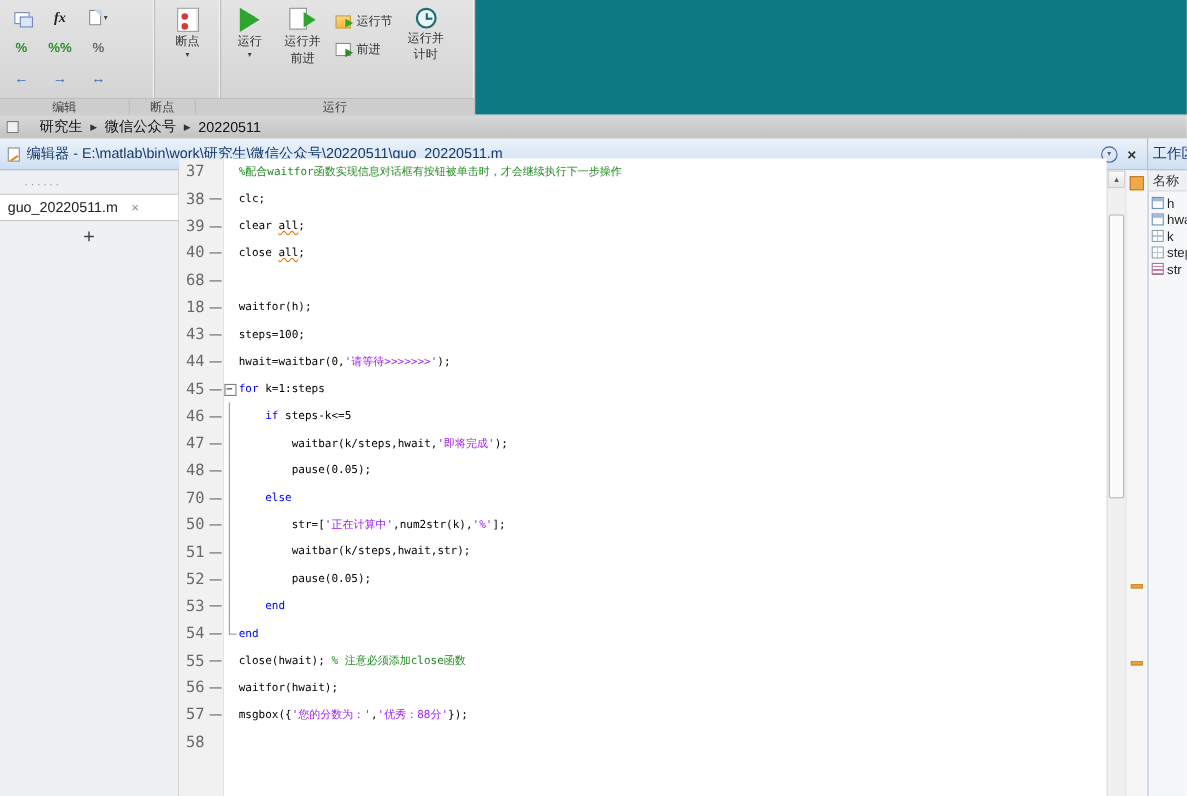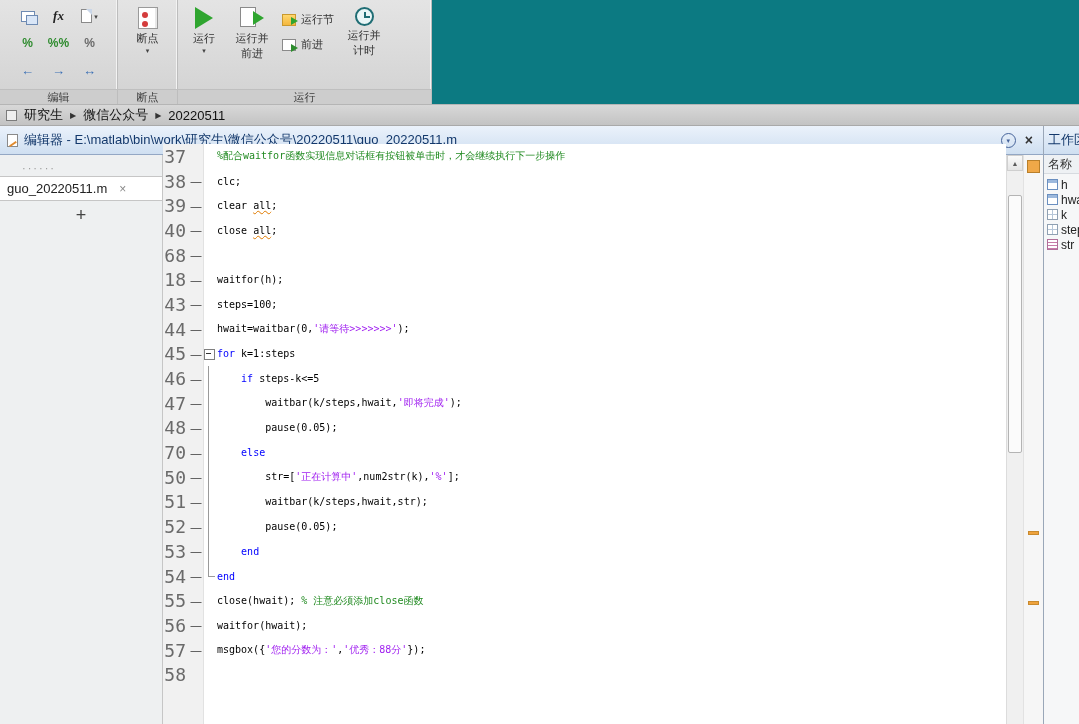--- a/index.html
+++ b/index.html
@@ -4,21 +4,21 @@
 <style>
   *{box-sizing:border-box}
   html,body{margin:0;padding:0}
   body{width:1079px;height:724px;overflow:hidden;background:#fff;font-family:"Liberation Sans",sans-serif}
 
   
   .ribbon{height:104px;display:flex}
   .ribbon-left{width:432px;display:flex;flex-direction:column;background:linear-gradient(#e4e4e4,#d2d2d2)}
   .rgroups{flex:1;display:flex}
   .rgroup{border-right:1px solid #bdbdbd;box-shadow:inset -1px 0 0 #f3f3f3;display:flex}
-  .g-edit{width:118px;flex-direction:column;padding:4px 14px;gap:3px}
+  .g-edit{width:141px;flex-direction:column;padding:4px 4px;gap:3px}
   .g-bp{width:60px;justify-content:center}
   .g-run{flex:1;padding:0 2px}
   .icon-row{display:flex;gap:4px}
   .sbtn{width:31px;height:24px;display:flex;align-items:center;justify-content:center;gap:2px;border-radius:2px}
   .btn-big{display:flex;flex-direction:column;align-items:center;padding:7px 5px 1px;gap:3px;min-width:48px}
   .blabel{font-size:11px;line-height:12px;color:#333;text-align:center;white-space:nowrap}
   .chev{font-size:7px;color:#444;line-height:7px}
   .btn-stack{display:flex;flex-direction:column;gap:10px;padding:12px 6px 0}
   .btn-small{display:flex;align-items:center;gap:5px;font-size:11px;color:#333;white-space:nowrap}
   .rlabels{height:15px;display:flex;background:#cdcdcd;border-top:1px solid #bfbfbf;font-size:11px;color:#3d3d3d}
@@ -44,21 +44,21 @@
   .runadv-icon::after{content:"";position:absolute;right:0;top:4px;width:0;height:0;border-left:11px solid #2fa52f;border-top:7px solid transparent;border-bottom:7px solid transparent}
   .runsec-icon{width:14px;height:12px;position:relative;background:linear-gradient(#ffd76e,#f4b73e);border:1px solid #c9992e}
   .runsec-icon::after{content:"";position:absolute;right:-3px;top:2px;border-left:7px solid #2fa52f;border-top:4px solid transparent;border-bottom:4px solid transparent}
   .advance-icon{width:14px;height:12px;position:relative;background:#fff;border:1px solid #8a8a8a}
   .advance-icon::after{content:"";position:absolute;right:-3px;bottom:-2px;border-left:7px solid #2c8c2c;border-top:4px solid transparent;border-bottom:4px solid transparent}
   .clock-icon{width:19px;height:19px;border-radius:50%;border:2px solid #1f6d74;background:#eaf6f7;position:relative}
   .clock-icon::before{content:"";position:absolute;left:7px;top:3px;width:2px;height:6px;background:#1f6d74}
   .clock-icon::after{content:"";position:absolute;left:8px;top:7px;width:5px;height:2px;background:#1f6d74}
 
   
-  .breadcrumb{height:22px;background:linear-gradient(#d8d8d8,#c3c3c3);border-top:1px solid #b5b5b5;border-bottom:1px solid #a9a9a9;display:flex;align-items:center;padding:0 6px;gap:7px}
+  .breadcrumb{height:22px;background:linear-gradient(#d8d8d8,#c3c3c3);border-top:1px solid #b5b5b5;border-bottom:1px solid #a9a9a9;display:flex;align-items:center;padding:0 6px;gap:19px}
   .bc-doc-icon{width:11px;height:11px;border:1px solid #7c7c7c;background:#efefef}
   .bc-items{display:flex;align-items:center;gap:7px}
   .bc-item{font-size:13px;color:#111}
   .bc-sep{font-size:8px;color:#333}
 
   
   .main-region{display:flex;height:724px}
   .left-main{flex:1;min-width:0;display:flex;flex-direction:column}
 
   .editor-titlebar{height:29px;background:linear-gradient(#ebf2fb,#cfdff1);border-bottom:1px solid #93a7c4;display:flex;align-items:center;padding:0 7px;gap:6px}
@@ -82,21 +82,21 @@
   .tab-close{font-size:12px;color:#8a8a8a;line-height:12px}
   .plus-row{height:27px;display:flex;align-items:center;justify-content:center}
   .plus-btn{font-size:18px;color:#444;line-height:18px}
   .panel-fill{flex:1}
 
   
   .editor-wrap{flex:1;min-width:0;display:flex;background:#fff;position:relative}
   .code-scroll{flex:1;min-width:0;overflow:hidden;margin-top:-11px;
     background:linear-gradient(to right,#f1f1f1 0 40px,#e2e2e2 40px 41px,#fff 41px)}
   .code-line{display:flex;height:24.7px;align-items:center}
-  .ln{width:26px;flex:0 0 auto;text-align:right;padding-right:3px;font-family:"DejaVu Sans Mono",monospace;font-size:18px;color:#6a6a6a}
+  .ln{width:26px;flex:0 0 auto;text-align:right;padding-right:3px;font-family:"DejaVu Sans Mono",monospace;font-size:14px;color:#6a6a6a}
   .dash{width:14px;flex:0 0 auto;text-align:center;font-size:11px;color:#333}
   .fold{width:14px;flex:0 0 auto;height:100%;position:relative}
   .fold-start::before{content:"";position:absolute;left:1px;top:7px;width:9px;height:9px;border:1px solid #7f7f7f;background:#fff}
   .fold-start::after{content:"";position:absolute;left:3px;top:11px;width:5px;height:1px;background:#333}
   .fold-mid::before{content:"";position:absolute;left:5px;top:0;bottom:0;width:1px;background:#9a9a9a}
   .fold-end::before{content:"";position:absolute;left:5px;top:0;height:13px;width:1px;background:#9a9a9a}
   .fold-end::after{content:"";position:absolute;left:5px;top:12px;width:7px;height:1px;background:#9a9a9a}
   .codetext{white-space:pre;font-family:"DejaVu Sans Mono",monospace;font-size:10px;color:#000}
   .tok-comment{color:#228b22}
   .tok-string{color:#a020f0}

